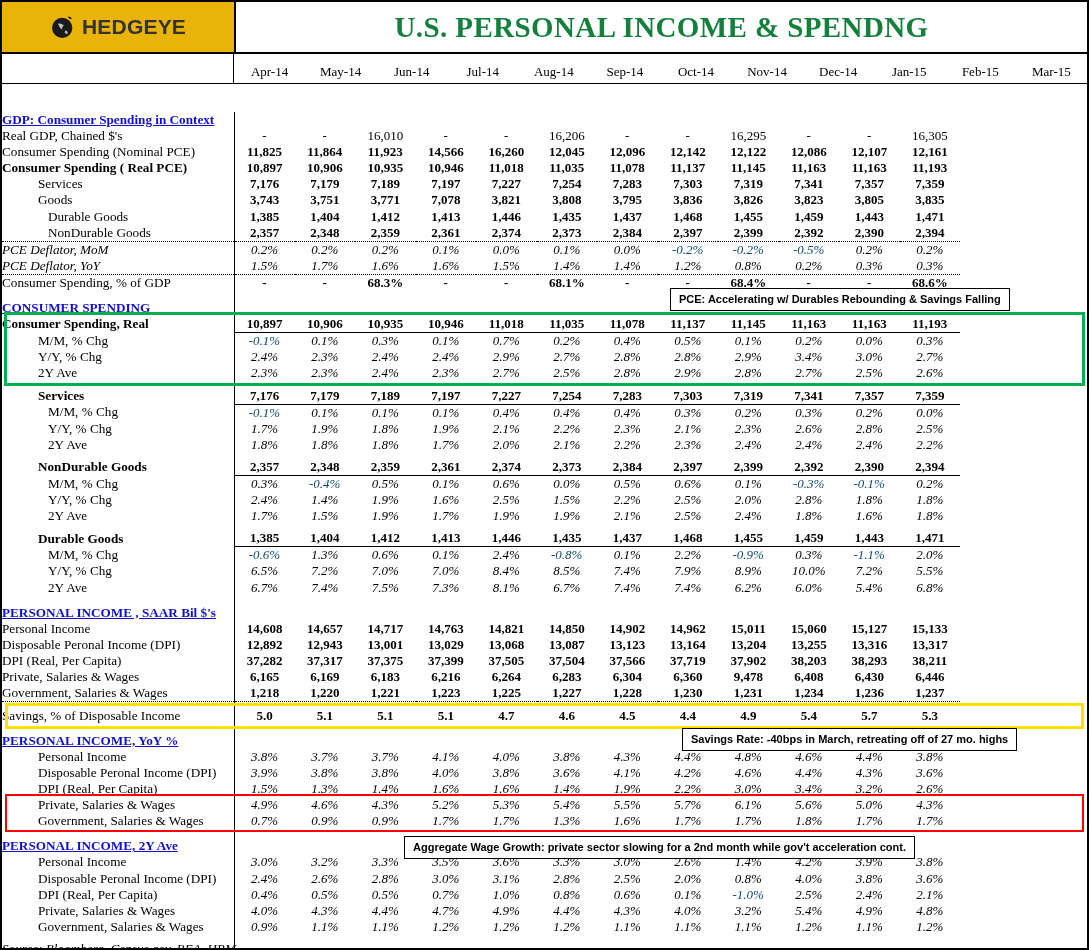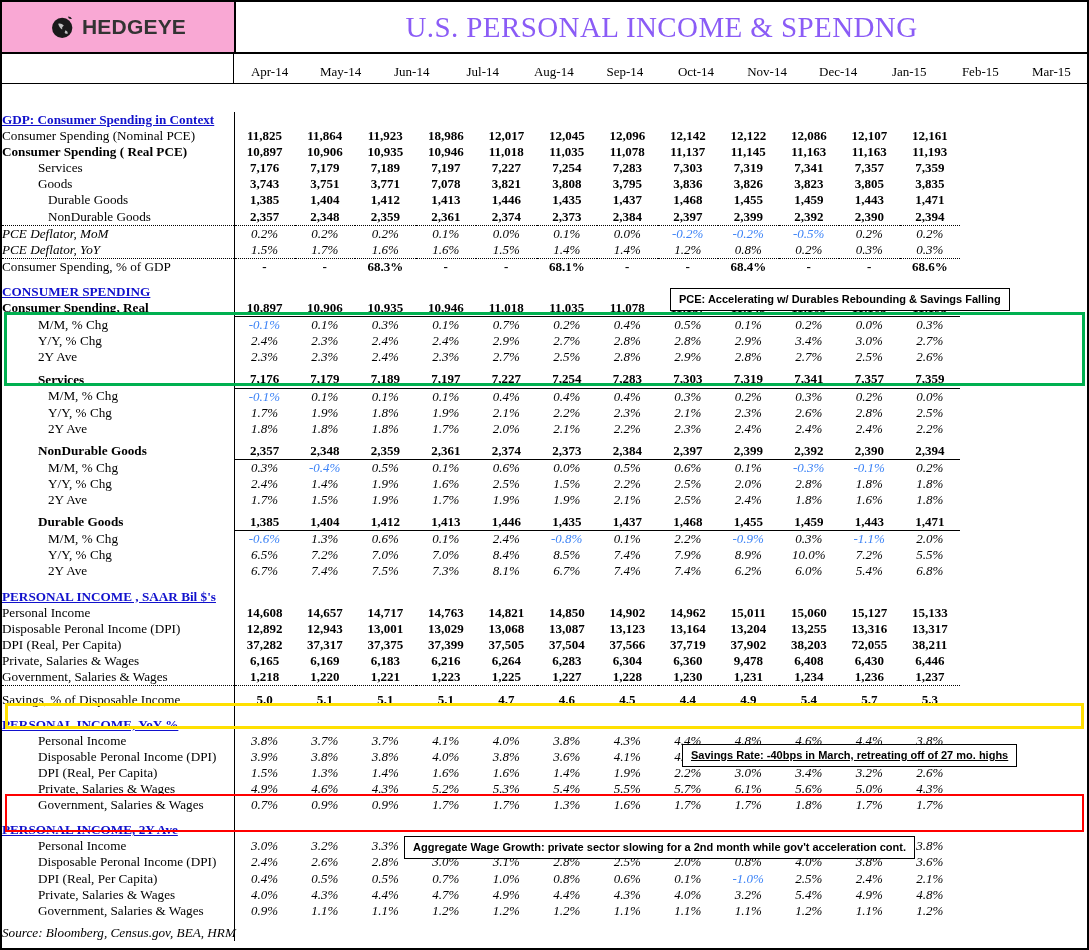--- a/index.html
+++ b/index.html
@@ -20,21 +20,21 @@
   }
 
   
   #header {
     display: flex;
     height: 52px;
     border-bottom: 2px solid #000;
   }
   #logo-cell {
     width: 234px;
-    background: #f9a8d4;
+    background: #eab308;
     border-right: 2px solid #000;
     display: flex;
     align-items: center;
     justify-content: center;
     gap: 6px;
   }
   #logo-mark { width: 26px; height: 26px; display:block; }
   #logo-text {
     font-family: "Liberation Sans", sans-serif;
     font-size: 21px;
@@ -43,24 +43,24 @@
     color: #333333;
   }
   #title-cell {
     flex: 1;
     display: flex;
     align-items: center;
     justify-content: center;
   }
   #doc-title {
     font-family: "Liberation Serif", serif;
-    font-weight: normal;
+    font-weight: bold;
     font-size: 29px;
     letter-spacing: .4px;
-    color: #8b5cf6;
+    color: #15803d;
   }
 
   
   #months-row {
     display: flex;
     height: 30px;
     border-bottom: 1.5px solid #000;
   }
   #months-row .labelcol {
     width: 232px;
@@ -98,21 +98,21 @@
     font-size: 13px;
     height: 16.1px;
     line-height: 16.1px;
     white-space: nowrap;
   }
 
   
   .sect { color: #1111cc; font-weight: bold; text-decoration: underline; }
   .bold { font-weight: bold; }
   .ital { font-style: italic; }
-  .neg  { color: #3b82f6; }
+  .neg  { color: #0c4a6e; }
   .indent1 { padding-left: 36px !important; }
   .indent2 { padding-left: 46px !important; }
   .src { font-style: italic; font-size: 12px; }
 
   tr.spacer td { height: 9px; line-height: 9px; }
   tr.spacer-sm td { height: 6px; line-height: 6px; }
   .dotted-bot td { border-bottom: 1.5px dotted #000; }
   .solid-bot td.val { border-bottom: 1.6px solid #000; }
   .solid-bot td.lbl { border-bottom: none; }
 
@@ -190,26 +190,41 @@
             <td class="val"></td>
             <td class="val"></td>
             <td class="val"></td>
             <td class="val"></td>
             <td class="val"></td>
             <td class="val"></td>
             <td class="val"></td>
             <td class="val"></td>
           </tr>
           <tr>
+            <td class="lbl ">Real GDP, Chained $'s</td>
+            <td class="val ">-</td>
+            <td class="val ">-</td>
+            <td class="val ">16,010</td>
+            <td class="val ">-</td>
+            <td class="val ">-</td>
+            <td class="val ">16,206</td>
+            <td class="val ">-</td>
+            <td class="val ">-</td>
+            <td class="val ">16,295</td>
+            <td class="val ">-</td>
+            <td class="val ">-</td>
+            <td class="val ">16,305</td>
+          </tr>
+          <tr>
             <td class="lbl ">Consumer Spending (Nominal PCE)</td>
             <td class="val bold">11,825</td>
             <td class="val bold">11,864</td>
             <td class="val bold">11,923</td>
-            <td class="val bold">18,986</td>
-            <td class="val bold">12,017</td>
+            <td class="val bold">14,566</td>
+            <td class="val bold">16,260</td>
             <td class="val bold">12,045</td>
             <td class="val bold">12,096</td>
             <td class="val bold">12,142</td>
             <td class="val bold">12,122</td>
             <td class="val bold">12,086</td>
             <td class="val bold">12,107</td>
             <td class="val bold">12,161</td>
           </tr>
           <tr>
             <td class="lbl bold">Consumer Spending ( Real PCE)</td>
@@ -711,21 +726,21 @@
             <td class="val bold">37,282</td>
             <td class="val bold">37,317</td>
             <td class="val bold">37,375</td>
             <td class="val bold">37,399</td>
             <td class="val bold">37,505</td>
             <td class="val bold">37,504</td>
             <td class="val bold">37,566</td>
             <td class="val bold">37,719</td>
             <td class="val bold">37,902</td>
             <td class="val bold">38,203</td>
-            <td class="val bold">72,055</td>
+            <td class="val bold">38,293</td>
             <td class="val bold">38,211</td>
           </tr>
           <tr>
             <td class="lbl ">Private, Salaries &amp; Wages</td>
             <td class="val bold">6,165</td>
             <td class="val bold">6,169</td>
             <td class="val bold">6,183</td>
             <td class="val bold">6,216</td>
             <td class="val bold">6,264</td>
             <td class="val bold">6,283</td>
@@ -1022,17 +1037,17 @@
             <td class="val "></td>
           </tr>
         </tbody>
     </table>
 
     <div class="hlbox" id="box-green" style="left: 2px; top: 200.125px; width: 1081px; height: 73.375px;"></div>
     <div class="hlbox" id="box-yellow" style="left: 3px; top: 590.688px; width: 1079px; height: 26.0938px;"></div>
     <div class="hlbox" id="box-red" style="left: 3px; top: 682.156px; width: 1079px; height: 38.1875px;"></div>
 
     <div class="callout" id="callout-pce" style="left: 668px; top: 176.125px;">PCE: Accelerating  w/ Durables  Rebounding &amp; Savings Falling</div>
-    <div class="callout" id="callout-savings" style="left: 680px; top: 632px; text-decoration: underline;">Savings Rate: -40bps  in  March, retreating off of  27 mo. highs</div>
+    <div class="callout" id="callout-savings" style="left: 680px; top: 616px;">Savings Rate: -40bps  in  March, retreating off of  27 mo. highs</div>
     <div class="callout" id="callout-wages" style="left: 402px; top: 724.344px;">Aggregate Wage Growth: private sector slowing  for a  2nd month while gov't acceleration cont.</div>
   </div>
 
 </div>
 
 </body></html>

